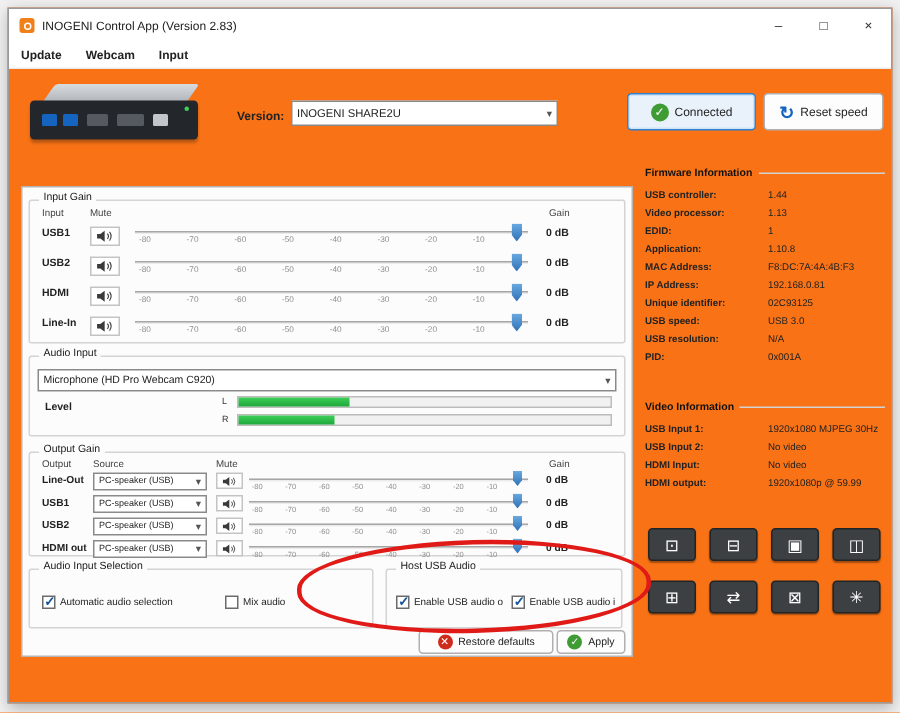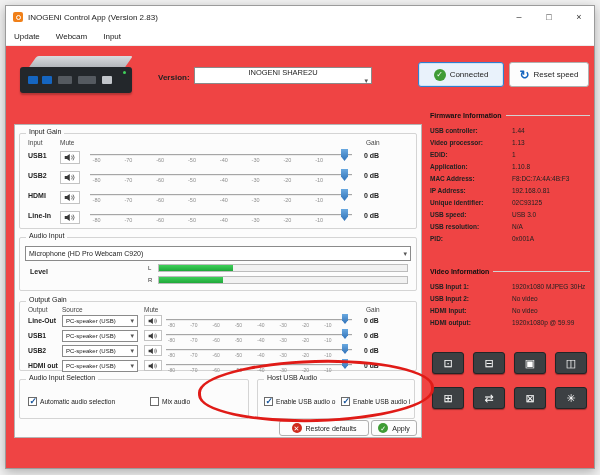--- a/index.html
+++ b/index.html
@@ -1,50 +1,50 @@
 <!DOCTYPE html>
 <html><head>
 <meta charset="utf-8">
 <style>
   * { margin:0; padding:0; box-sizing:border-box; }
   html,body { width:600px; height:475px; }
   body { font-family:"Liberation Sans", sans-serif; background:#f1f1f1; position:relative; overflow:hidden; color:#222; }
 
-  .window { position:absolute; left:5px; top:5px; width:590px; height:464px; background:#ef4444;
+  .window { position:absolute; left:5px; top:5px; width:590px; height:464px; background:#f97316;
             border:1px solid #9b9b9b; box-shadow:0 3px 10px rgba(0,0,0,.28); }
 
   
   .titlebar { height:22px; background:#ffffff; display:flex; align-items:center; padding-left:7px; position:relative; }
   .app-icon { width:10px; height:10px; background:#f08019; border-radius:2px; margin-right:5px; position:relative; flex:none; }
   .app-icon::after { content:""; position:absolute; inset:2.5px; border:1.5px solid #fff; border-radius:50%; }
   .title-text { font-size:8px; color:#222; }
   .win-controls { position:absolute; right:0; top:0; height:100%; display:flex; }
   .win-btn { width:30px; display:flex; align-items:center; justify-content:center; font-size:9px; color:#333; background:transparent; border:none; }
 
   
-  .menubar { height:18px; background:#ffffff; border-bottom:1px solid #ececec; display:flex; align-items:center; padding-left:8px; gap:16px; }
+  .menubar { height:18px; background:#ffffff; border-bottom:1px solid #ececec; display:flex; align-items:center; padding-left:8px; gap:16px;font-weight:bold; }
   .menu-item { font-size:8px; color:#222; }
 
   
   .device-row { position:relative; height:60px; }
   .device-art { position:absolute; left:12px; top:4px; width:118px; height:50px; }
   .device-top { position:absolute; left:14px; top:6px; width:96px; height:14px; background:linear-gradient(#d9dcdf,#a9adb2); transform:skewX(-35deg); border-radius:2px; }
   .device-body { position:absolute; left:2px; top:17px; width:112px; height:26px; background:#23272b; border-radius:3px; box-shadow:0 2px 2px rgba(0,0,0,.25); }
   .port { position:absolute; top:9px; height:8px; border-radius:1px; }
   .port.p1 { left:8px;  width:10px; background:#1565c0; }
   .port.p2 { left:22px; width:10px; background:#1565c0; }
   .port.p3 { left:38px; width:14px; background:#555a60; }
   .port.p4 { left:58px; width:18px; background:#555a60; }
   .port.p5 { left:82px; width:10px; background:#c2c6cb; }
   .led { position:absolute; right:6px; top:4px; width:3px; height:3px; border-radius:50%; background:#3fd05a; }
 
   .device-label { position:absolute; left:152px; top:27px; font-size:8px; font-weight:bold; }
   .combo { border:1px solid #8a8a8a; background:#fff; display:flex; align-items:center; font-size:7.5px; padding:0 3px; color:#222; overflow:hidden; white-space:nowrap; }
   .combo .chev { margin-left:auto; color:#555; font-size:7px; flex:none; }
-  .device-combo { position:absolute; left:188px; top:21px; width:178px; height:17px;flex-direction:column; }
+  .device-combo { position:absolute; left:188px; top:21px; width:178px; height:17px; }
 
   .btn { border:1px solid #b0b0b0; background:#fdfdfd; border-radius:3px; display:flex; align-items:center; justify-content:center; gap:4px; font-size:8px; color:#222; }
   .btn-connected { position:absolute; left:412px; top:16px; width:86px; height:25px; border:1px solid #2f80d0; background:#e9f2fb; box-shadow:0 0 0 1px #cfe3f5 inset; }
   .btn-reset { position:absolute; left:503px; top:16px; width:80px; height:25px; }
   .circle-icon { width:12px; height:12px; border-radius:50%; display:inline-flex; align-items:center; justify-content:center; color:#fff; font-size:8px; line-height:1; flex:none; }
   .ci-green { background:#3f9c35; }
   .reset-glyph { color:#1565c0; font-size:12px; line-height:1; font-weight:bold; flex:none; }
 
   
   .tabs { position:absolute; left:8px; top:101px; display:flex; z-index:3; }

